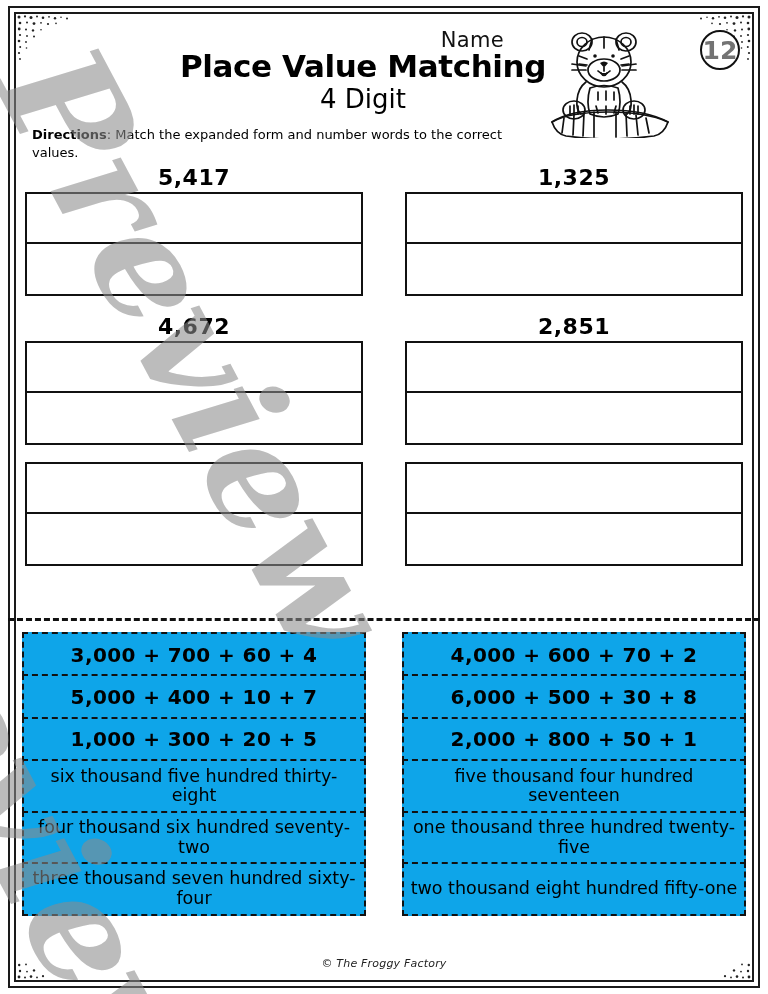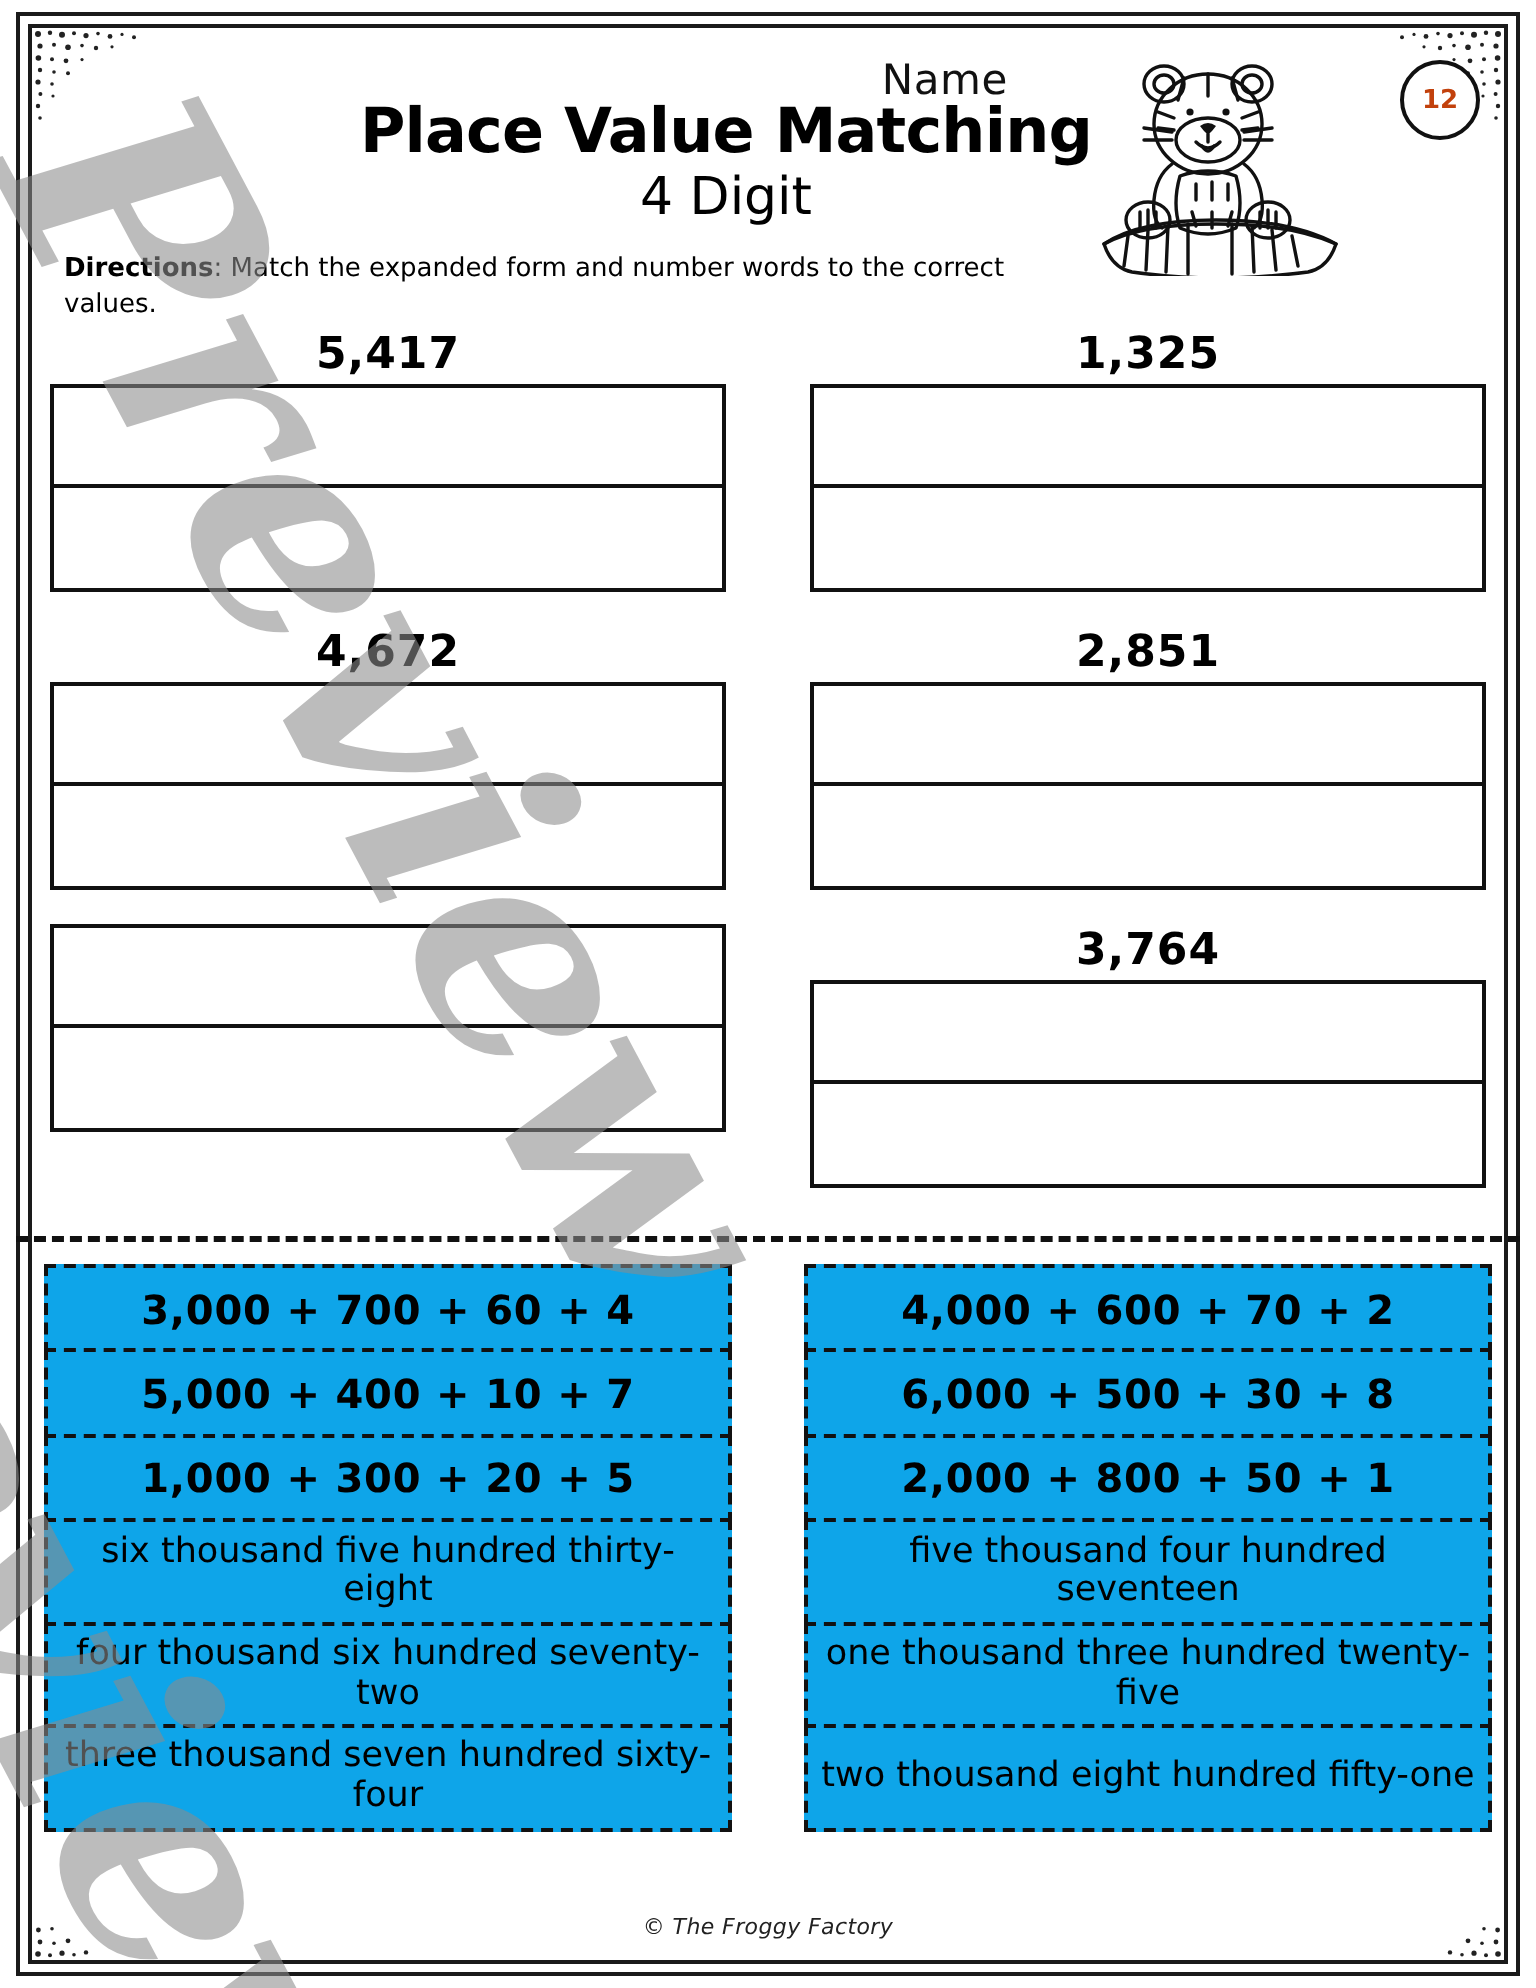--- a/index.html
+++ b/index.html
@@ -118,22 +118,22 @@
     position: absolute;
     right: 6px; top: 12px;
     width: 40px; height: 40px;
     border: 2.6px solid #111;
     border-radius: 50%;
     display: flex;
     align-items: center;
     justify-content: center;
     font-family: "DejaVu Sans", sans-serif;
     font-weight: bold;
-    font-size: 13px;
-    color: #c2410c;
+    font-size: 25px;
+    color: #737373;
   }
 
   
   .match-area {
     position: absolute;
     left: 0; right: 0; top: 146px;
     height: 448px;
   }
   .match-row {
     display: flex;
@@ -473,21 +473,20 @@
       </div>
 
       <div class="match-row">
         <div class="match-cell">
           <div class="answer-box">
             <div class="slot"></div>
             <div class="slot"></div>
           </div>
         </div>
         <div class="match-cell">
-          <div class="match-value">3,764</div>
           <div class="answer-box">
             <div class="slot"></div>
             <div class="slot"></div>
           </div>
         </div>
       </div>
 
     </div>
 
     <div class="cut-line"></div>

